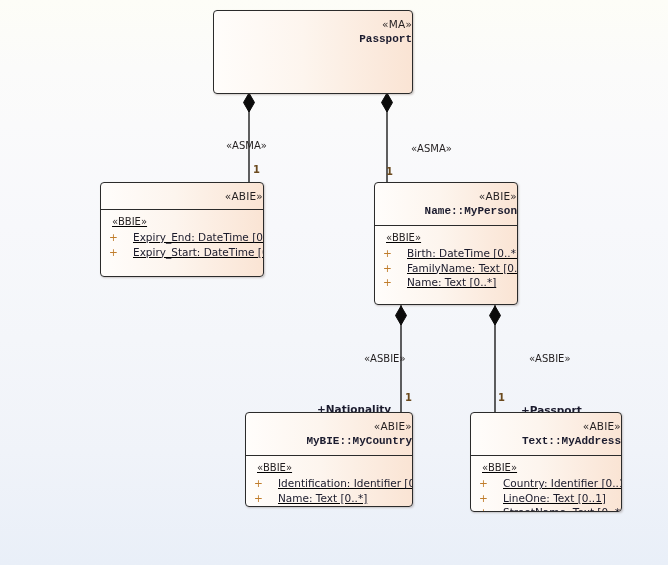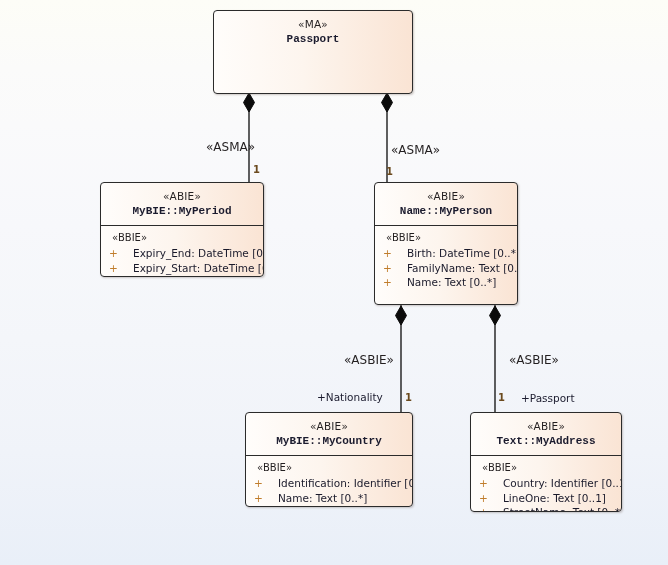--- a/index.html
+++ b/index.html
@@ -28,21 +28,21 @@
     position: absolute;
     box-sizing: border-box;
     border: 1px solid #2b2b2b;
     border-radius: 4px;
     background: linear-gradient(to right, #fffdfb 0%, #fdf5ee 45%, #fae4d4 100%);
     box-shadow: 1px 1px 2px rgba(90,70,60,0.28);
     overflow: hidden;
     z-index: 3;
   }
   .uml-head {
-    text-align: center;
+    text-align: right;
     padding-top: 7px;
     padding-bottom: 6px;
   }
   .stereo {
     font-size: 10.5px;
     color: #231f20;
     letter-spacing: 0.2px;
     line-height: 13px;
   }
   .cls-name {
@@ -51,20 +51,21 @@
     color: #1b1b2e;
     line-height: 15px;
     margin-top: 1px;
     font-family: Liberation Mono, monospace;
   }
   .divider {
     border-top: 1px solid #2b2b2b;
   }
   .uml-body {
     padding: 5px 0 6px 0;
+    text-decoration: underline;
   }
   .attr-stereo {
     font-size: 10px;
     color: #231f20;
     padding-left: 11px;
     line-height: 14px;
     margin-bottom: 1px;
   }
   .attr-row {
     font-size: 10.5px;
@@ -74,40 +75,42 @@
     padding-left: 8px;
   }
   .vis {
     color: #c07d2c;
     display: inline-block;
     width: 24px;
     font-weight: normal;
   }
   .edge-label {
     position: absolute;
-    font-size: 12px;
+    font-size: 10px;
     color: #22222e;
     white-space: nowrap;
     z-index: 2;
+    margin-left: 20px;
   }
   .edge-label.stereo-lbl { color: #231f20; }
   .mult {
     position: absolute;
     font-size: 10px;
     font-weight: bold;
     color: #6b4a1e;
     z-index: 2;
   }
   .role {
     position: absolute;
     font-size: 10.5px;
-    font-weight: normal;
+    font-weight: bold;
     color: #1b1b2e;
     white-space: nowrap;
     z-index: 2;
+    margin-top: 12px;
   }
 </style>
 </head>
 <body>
 
 <div id="canvas">
 
   <svg class="edges" viewBox="0 0 668 565">
 
     <line x1="249" y1="94" x2="249" y2="182" stroke="#1c1c1c" stroke-width="1.4"></line>
@@ -126,21 +129,20 @@
   <div class="uml-class" style="left:213px; top:10px; width:200px; height:84px;">
     <div class="uml-head">
       <div class="stereo">«MA»</div>
       <div class="cls-name">Passport</div>
     </div>
   </div>
 
   <div class="uml-class" style="left:100px; top:182px; width:164px; height:95px;">
     <div class="uml-head">
       <div class="stereo">«ABIE»</div>
-      <div class="cls-name">MyBIE::MyPeriod</div>
     </div>
     <div class="divider"></div>
     <div class="uml-body">
       <div class="attr-stereo">«BBIE»</div>
       <div class="attr-row">
         <span class="vis">+</span><span>Expiry_End: DateTime [0..1]</span>
       </div>
       <div class="attr-row">
         <span class="vis">+</span><span>Expiry_Start: DateTime [0..1]</span>
       </div>

